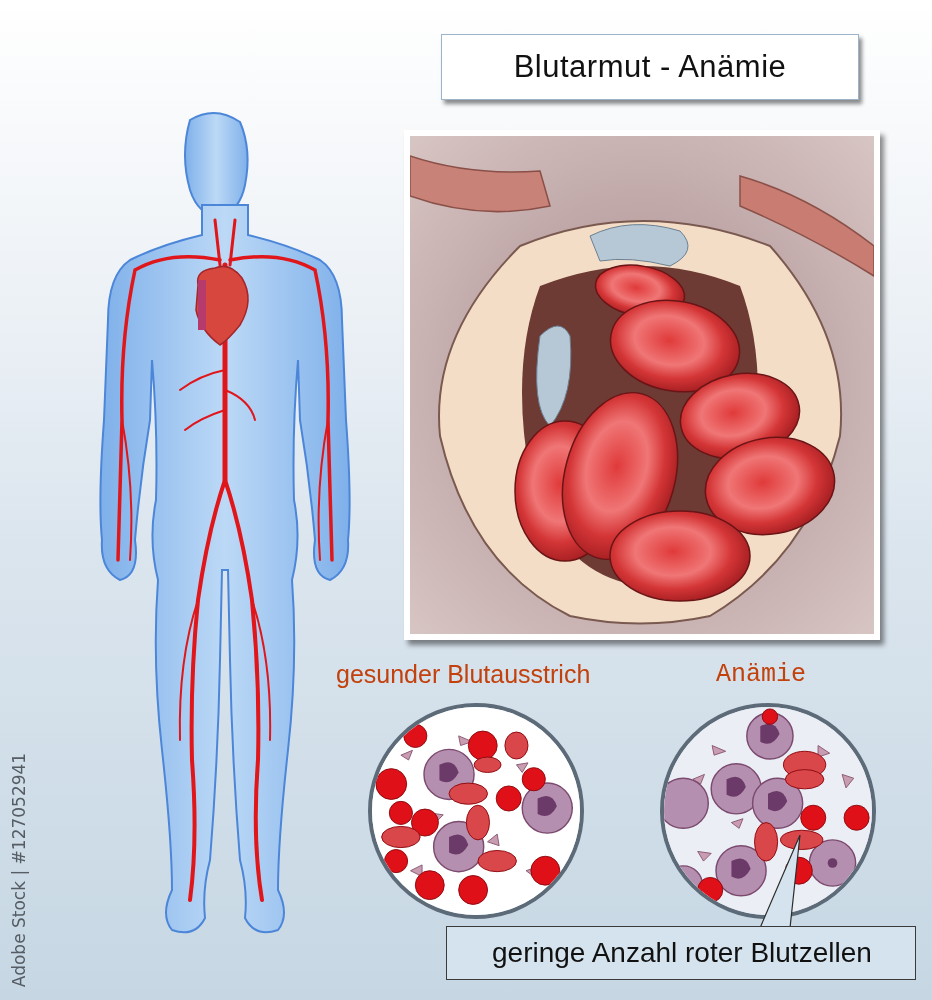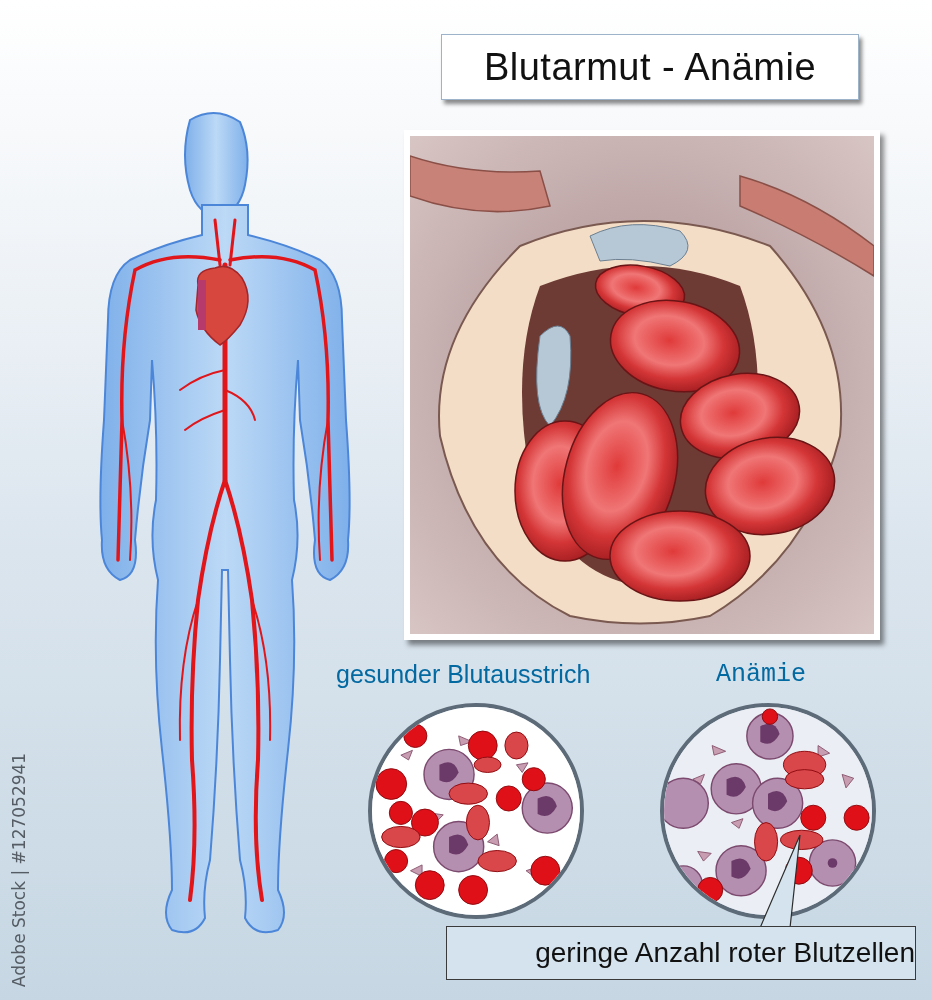--- a/index.html
+++ b/index.html
@@ -15,35 +15,35 @@
   .watermark span {
     display: block; transform: rotate(-90deg); white-space: nowrap;
     font-family: "DejaVu Sans", sans-serif; font-size: 17px; color: #555c64;
   }
   .title-box {
     position: absolute; left: 441px; top: 34px; width: 416px; height: 64px;
     background: #fff; border: 1px solid #9cb3c9;
     box-shadow: 3px 4px 4px rgba(0,0,0,0.45);
     display: flex; align-items: center; justify-content: center;
   }
-  .title-box span { font-size: 38px; color: #111; letter-spacing: 0.5px; }
+  .title-box span { font-size: 31px; color: #111; letter-spacing: 0.5px; }
   .body-figure { position: absolute; left: 80px; top: 100px; width: 300px; height: 860px; }
   .bone-panel {
     position: absolute; left: 404px; top: 130px; width: 476px; height: 510px;
     background: #fff; padding: 6px; box-sizing: border-box;
     box-shadow: 4px 5px 5px rgba(0,0,0,0.45);
   }
   .bone-panel svg { width: 100%; height: 100%; display: block; }
-  .label { position: absolute; font-size: 25px; color: #0369a1; white-space: nowrap; }
+  .label { position: absolute; font-size: 25px; color: #c2410c; white-space: nowrap; }
   .smear { position: absolute; border-radius: 50%; overflow: hidden; border: 4px solid #5d6a78; box-sizing: border-box; }
   .smear svg { width: 100%; height: 100%; display: block; }
   .callout-box {
     position: absolute; left: 446px; top: 926px; width: 470px; height: 54px;
     background: #d4e3ed; border: 1px solid #3a3a3a; box-sizing: border-box;
-    display: flex; align-items: center; justify-content: flex-end; padding-left: 45px;
+    display: flex; align-items: center; justify-content: flex-start; padding-left: 45px;
   }
   .callout-box span { font-size: 28px; color: #111; }
   .callout-pointer { position: absolute; left: 760px; top: 835px; width: 60px; height: 93px; }
 </style>
 </head>
 <body>
 
 <div class="watermark">
   <span>Adobe Stock | #127052941</span>
 </div>

